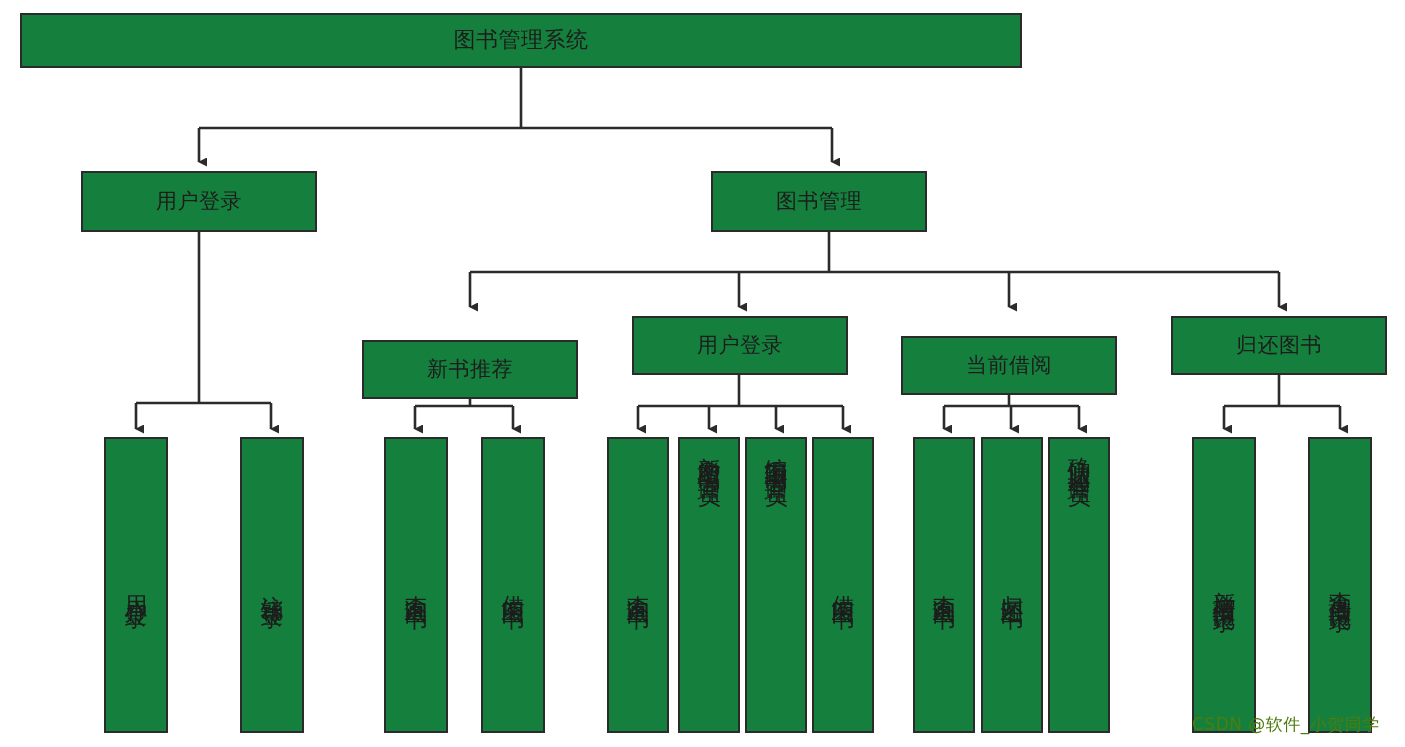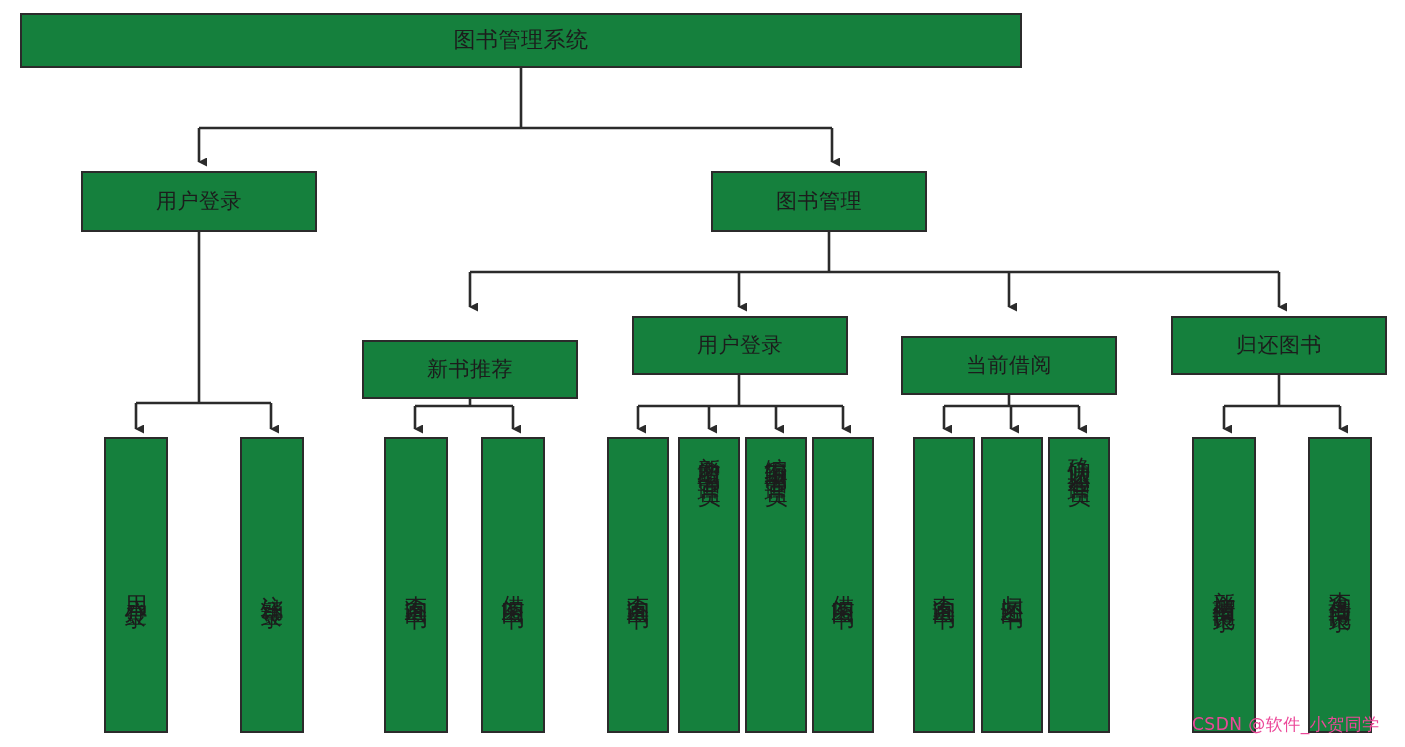--- a/index.html
+++ b/index.html
@@ -70,21 +70,21 @@
     margin: 0 auto;
   }
   .node.leaf.centered {
     align-items: center;
   }
   .watermark {
     position: absolute;
     left: 1192px;
     top: 713px;
     font-size: 17px;
-    color: #ec4899;
+    color: #4d7c0f;
     letter-spacing: 0.5px;
     white-space: nowrap;
     font-family: "DejaVu Sans", "Liberation Sans", sans-serif;
   }
 </style>
 </head>
 <body>
 
 <div id="diagram">
 

